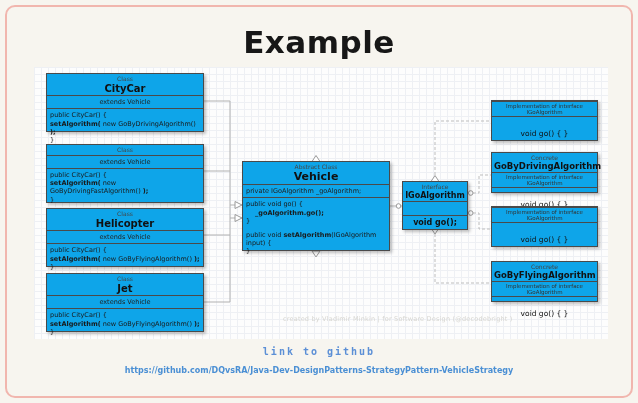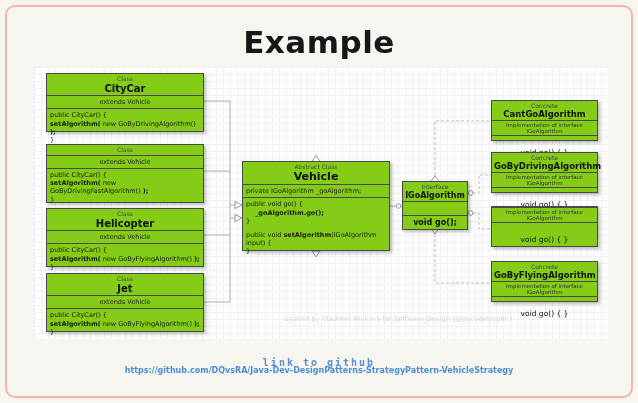--- a/index.html
+++ b/index.html
@@ -25,21 +25,21 @@
     position:absolute; left:34px; top:67px; width:574px; height:272px;
     background:
       linear-gradient(#eef0f4 1px, transparent 1px),
       linear-gradient(90deg, #eef0f4 1px, transparent 1px);
     background-size:7px 7px;
     background-color:#fdfdfd;
   }
   svg.wires { position:absolute; left:0; top:0; width:638px; height:403px; pointer-events:none; }
 
   .uml {
-    position:absolute; background:#84cc16;
+    position:absolute; background:#0ea5e9;
     border:1px solid #4a4a4a;
     box-shadow:2px 2px 3px rgba(0,0,0,.25);
     color:#111;
   }
   .hd { text-align:center; padding:2px 2px 1px; }
   .st { font-size:6px; color:#444; line-height:1.1; }
   .nm { font-weight:bold; line-height:1.15; }
   .mid { border-top:1px solid #4a4a4a; text-align:center; font-size:6.5px; padding:2px 2px; color:#222; }
   .code {
     border-top:1px solid #4a4a4a;
@@ -63,21 +63,21 @@
   .alg { left:491px; width:107px; height:41px; }
   .alg .nm { font-size:8.5px; }
   .alg .impl { border-top:1px solid #4a4a4a; text-align:center; font-size:5.5px; color:#333; padding:1px 1px; }
   .alg .mth { border-top:1px solid #4a4a4a; text-align:center; font-size:7.5px; padding:12px 0; }
 
   .watermark {
     position:absolute; left:283px; top:315px;
     font-size:6.5px; color:#d7d6d1; letter-spacing:.2px;
   }
   .ghlink {
-    position:absolute; left:0; right:0; top:357px;
+    position:absolute; left:0; right:0; top:346px;
     text-align:center;
     font-family:"DejaVu Sans Mono", monospace;
     font-size:10px; font-weight:bold; letter-spacing:2px;
     color:#5b8fd6; cursor:pointer;
   }
   .ghurl {
     position:absolute; left:0; right:0; top:366px;
     text-align:center;
     font-size:8px; font-weight:bold; color:#4a8fd4; cursor:pointer;
   }
@@ -156,24 +156,20 @@
 <div class="uml ifc">
   <div class="hd">
     <div class="st">Interface</div>
     <div class="nm">IGoAlgorithm</div>
   </div>
   <div class="empty"></div>
   <div class="mth">void go();</div>
 </div>
 
 <div class="uml alg" style="top:100px">
-  <div class="hd">
-    <div class="st">Concrete</div>
-    <div class="nm">CantGoAlgorithm</div>
-  </div>
   <div class="impl">Implementation of interface IGoAlgorithm</div>
   <div class="mth">void go() { }</div>
 </div>
 
 <div class="uml alg" style="top:152px">
   <div class="hd">
     <div class="st">Concrete</div>
     <div class="nm">GoByDrivingAlgorithm</div>
   </div>
   <div class="impl">Implementation of interface IGoAlgorithm</div>

